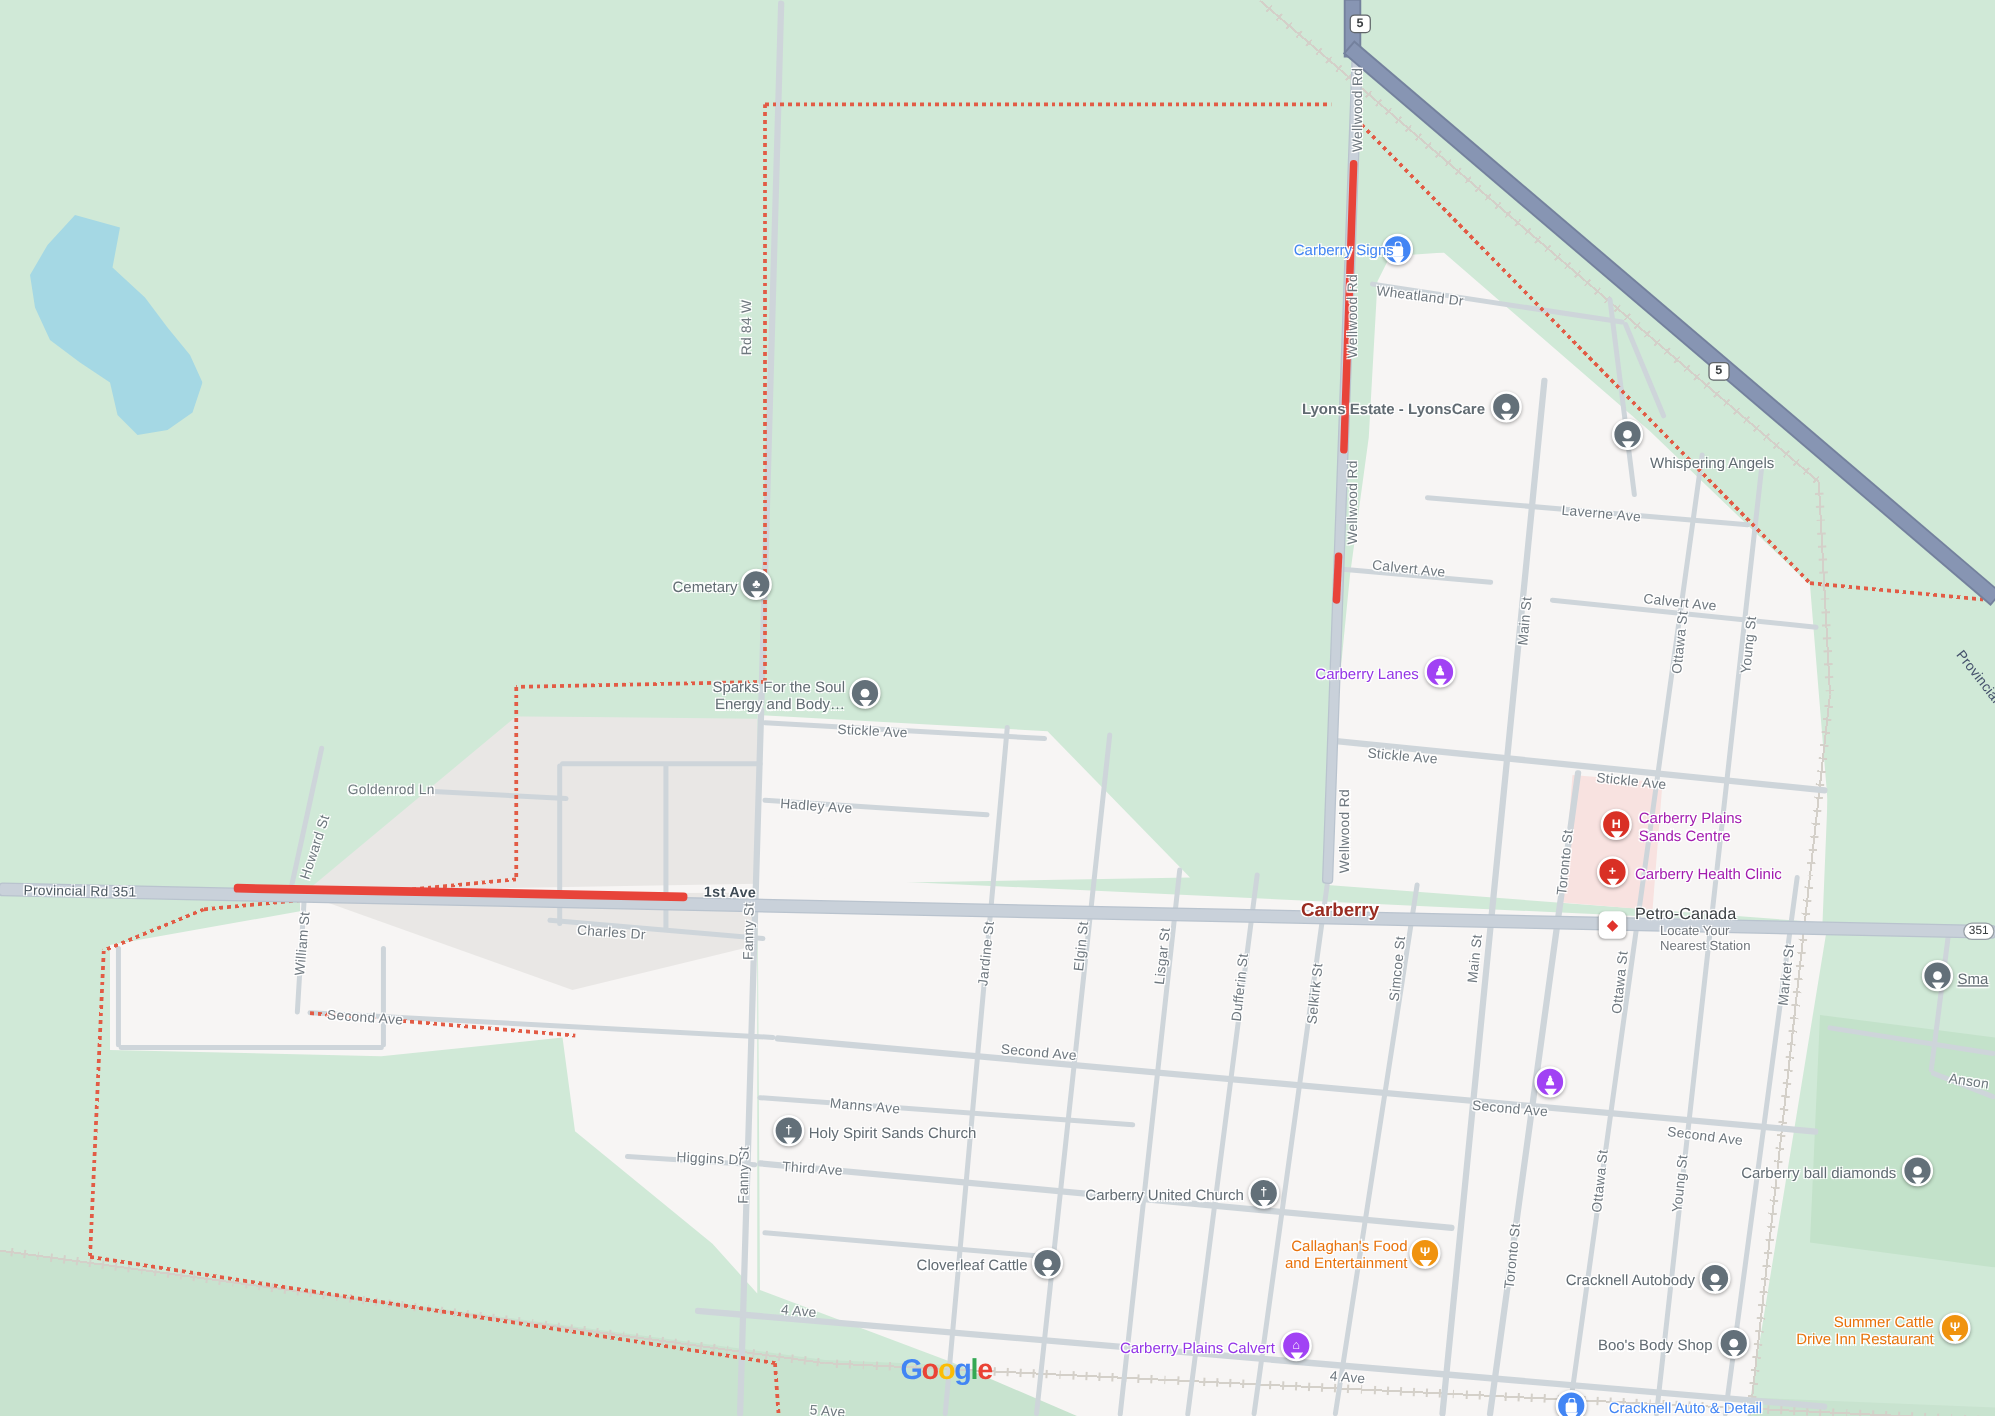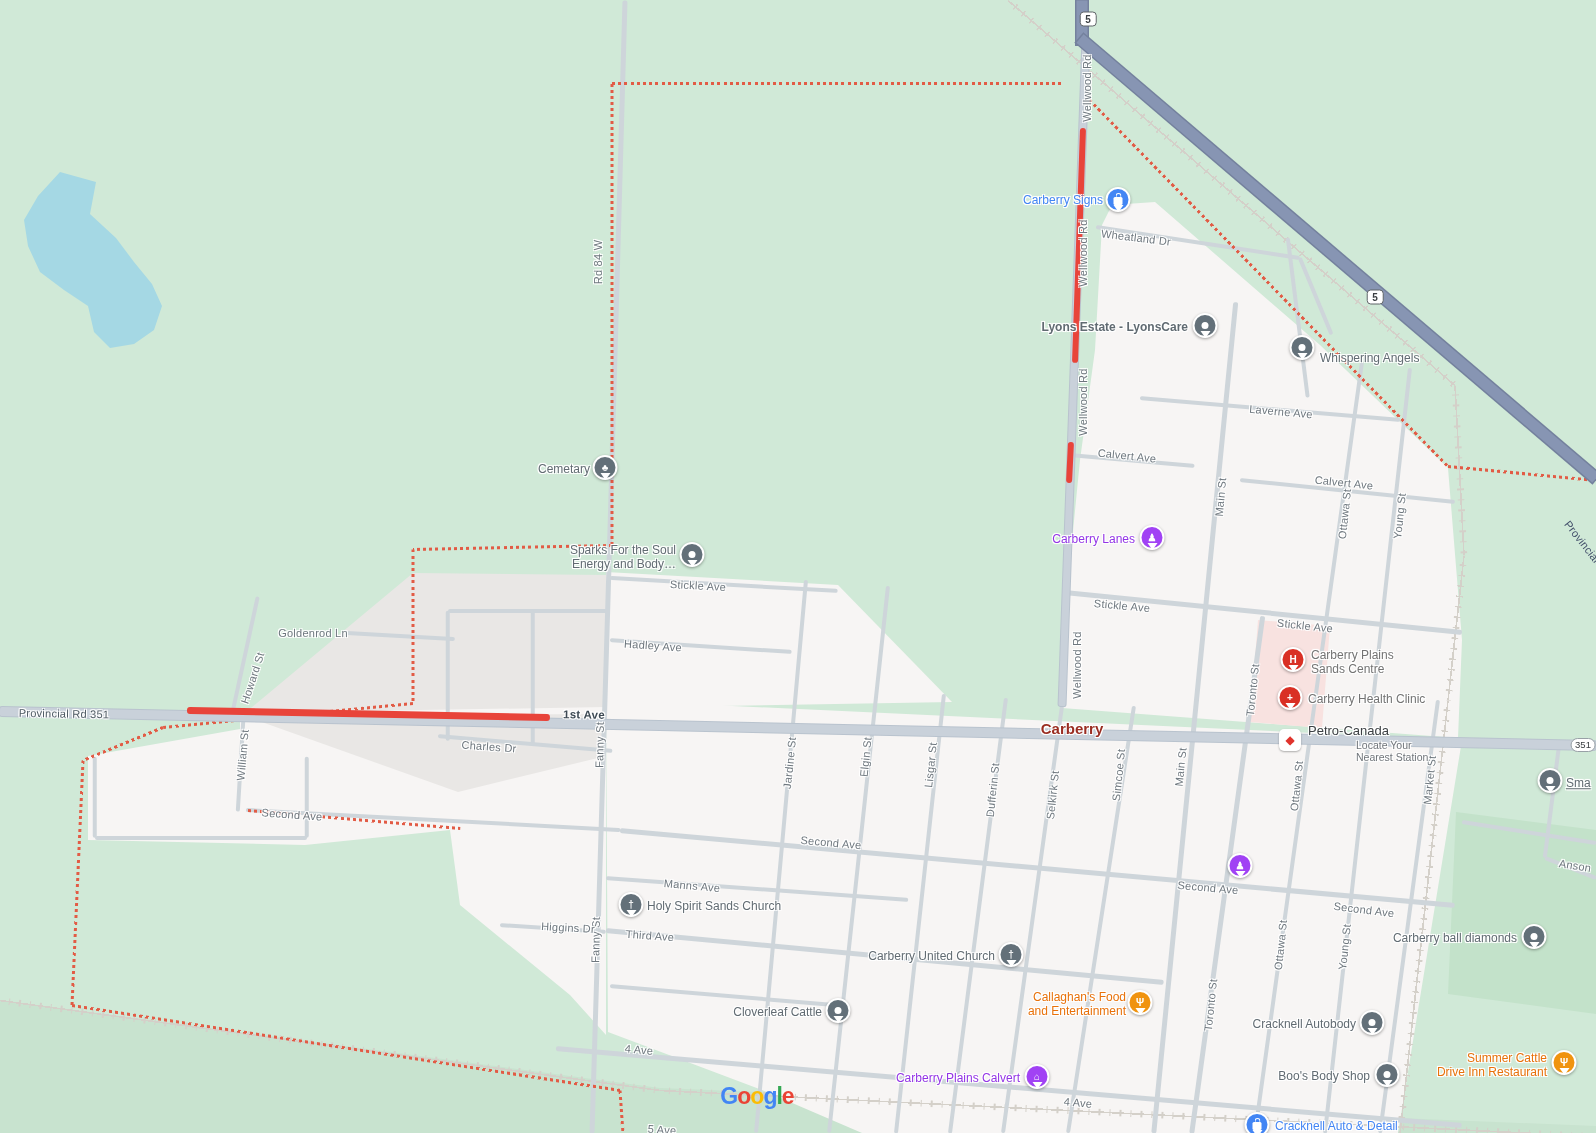--- a/index.html
+++ b/index.html
@@ -35,23 +35,23 @@
   .slbl.route-bold{color:#3e4a54;font-weight:700;font-size:11.5px;}
   .slbl.hwy-name{color:#44506b;font-weight:500;text-shadow:none;z-index:21;}
   #town-label{position:absolute;left:1072px;top:728px;transform:translate(-50%,-50%);
         z-index:22;color:#9a2d22;font-weight:700;font-size:15px;white-space:nowrap;
         text-shadow:-1px -1px 0 #fff,1px -1px 0 #fff,-1px 1px 0 #fff,1px 1px 0 #fff;}
 
   .poi{position:absolute;white-space:nowrap;z-index:40;font-size:12px;line-height:13.5px;font-weight:500;
        text-shadow:-1px -1px 0 #fff,1px -1px 0 #fff,-1px 1px 0 #fff,1px 1px 0 #fff,0 0 3px #fff;cursor:pointer;}
   .poi.end{text-align:right;}
   .poi.gray{color:#616b72;}
-  .poi.blue{color:#4285f4;}
+  .poi.blue{color:#4285f4;margin-left:12px;}
   .poi.purple{color:#9334e6;}
-  .poi.red{color:#737373;}
+  .poi.red{color:#a21caf;}
   .poi.orange{color:#e8710a;}
   .poi.place{color:#3c4043;font-size:13px;}
   .poi.sub{color:#70757a;font-size:10.5px;line-height:12px;font-weight:400;z-index:39;}
 
   .pin{position:absolute;width:21px;height:21px;border-radius:50%;border:2px solid #fff;
        box-shadow:0 1px 3px rgba(0,0,0,.35);transform:translate(-50%,-60%);z-index:35;
        display:flex;align-items:center;justify-content:center;color:#fff;
        font-size:10px;font-weight:700;line-height:10px;cursor:pointer;}
   .pin::after{content:"";position:absolute;left:50%;bottom:-7px;transform:translateX(-50%);
        border:5px solid transparent;border-top:7px solid #fff;z-index:-1;}
@@ -210,21 +210,21 @@
     <div class="slbl" style="left: 1575px; top: 866px; transform: translate(-50%, -50%) rotate(9deg);">Anson</div>
     <div class="slbl hwy-name" style="left: 1582px; top: 542px; transform: translate(-50%, -50%) rotate(52deg);">Provincial</div>
     <div class="poi blue end" style="left: 1103px; top: 201px; transform: translate(-100%, -50%);">Carberry Signs</div>
     <div class="pin pin-blue" style="left: 1118px; top: 202px;">
       <span class="bagg"></span>
     </div>
     <div class="poi gray end" style="left: 1188px; top: 328px; transform: translate(-100%, -50%); font-weight: bold;">Lyons Estate - LyonsCare</div>
     <div class="pin pin-gray" style="left: 1205px; top: 328px;">
       <span class="dotg"></span>
     </div>
-    <div class="poi gray" style="left: 1320px; top: 359px; transform: translate(0px, -50%);">Whispering Angels</div>
+    <div class="poi gray" style="left: 1320px; top: 371px; transform: translate(0px, -50%);">Whispering Angels</div>
     <div class="pin pin-gray" style="left: 1302px; top: 350px;">
       <span class="dotg"></span>
     </div>
     <div class="poi purple end" style="left: 1135px; top: 540px; transform: translate(-100%, -50%);">Carberry Lanes</div>
     <div class="pin pin-purple" style="left: 1152px; top: 540px;">♟</div>
     <div class="poi gray end" style="left: 590px; top: 470px; transform: translate(-100%, -50%);">Cemetary</div>
     <div class="pin pin-gray" style="left: 605px; top: 470px;">♣</div>
     <div class="poi gray end" style="left: 676px; top: 557px; transform: translate(-100%, -50%);">
       <div>Sparks For the Soul</div>
       <div>Energy and Body…</div>
@@ -233,21 +233,21 @@
       <span class="dotg"></span>
     </div>
     <div class="poi red" style="left: 1311px; top: 662px; transform: translate(0px, -50%);">
       <div>Carberry Plains</div>
       <div>Sands Centre</div>
     </div>
     <div class="pin pin-red" style="left: 1293px; top: 662px;">H</div>
     <div class="poi red" style="left: 1308px; top: 700px; transform: translate(0px, -50%);">Carberry Health Clinic</div>
     <div class="pin pin-red" style="left: 1290px; top: 700px;">+</div>
     <div class="poi place" style="left: 1308px; top: 731px; transform: translate(0px, -50%);">Petro-Canada</div>
-    <div class="poi sub" style="left: 1356px; top: 751px; transform: translate(0px, -50%);">
+    <div class="poi sub" style="left: 1328px; top: 751px; transform: translate(0px, -50%);">
       <div>Locate Your</div>
       <div>Nearest Station</div>
     </div>
     <div class="tile" style="left: 1290px; top: 740px;">◆</div>
     <div class="poi gray" style="left: 647px; top: 907px; transform: translate(0px, -50%);">Holy Spirit Sands Church</div>
     <div class="pin pin-gray" style="left: 631px; top: 907px;">†</div>
     <div class="poi gray end" style="left: 995px; top: 957px; transform: translate(-100%, -50%);">Carberry United Church</div>
     <div class="pin pin-gray" style="left: 1011px; top: 957px;">†</div>
     <div class="poi orange end" style="left: 1126px; top: 1004px; transform: translate(-100%, -50%);">
       <div>Callaghan's Food</div>

